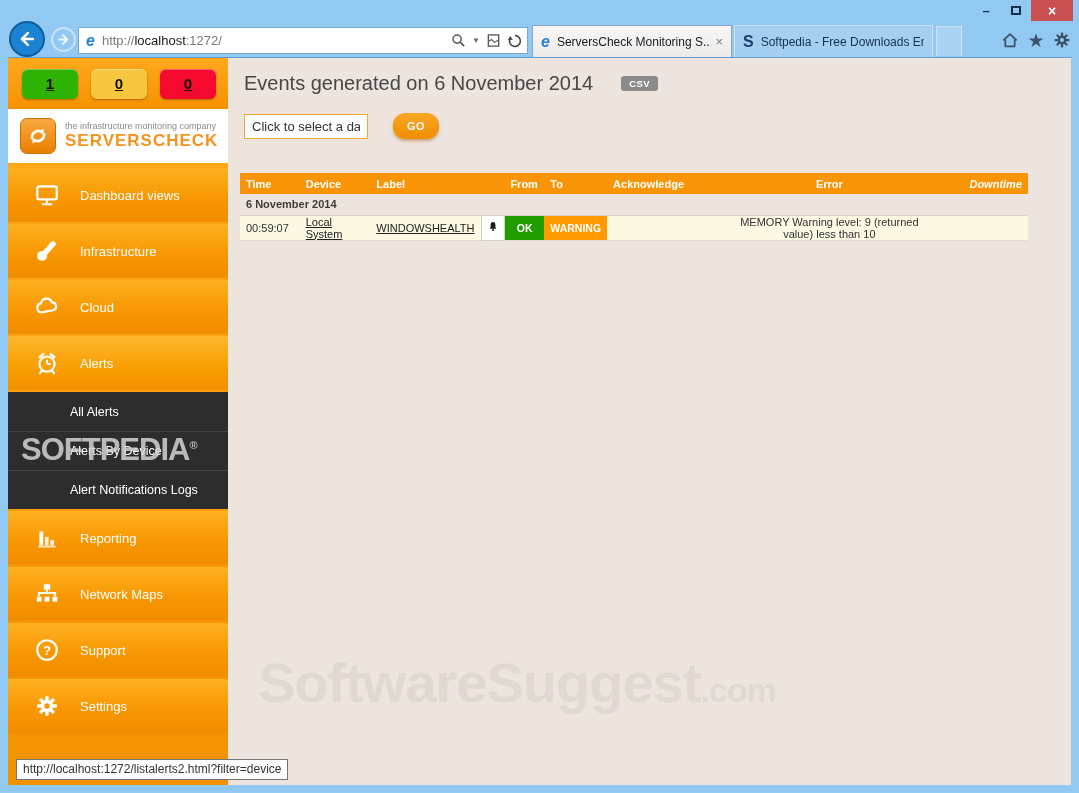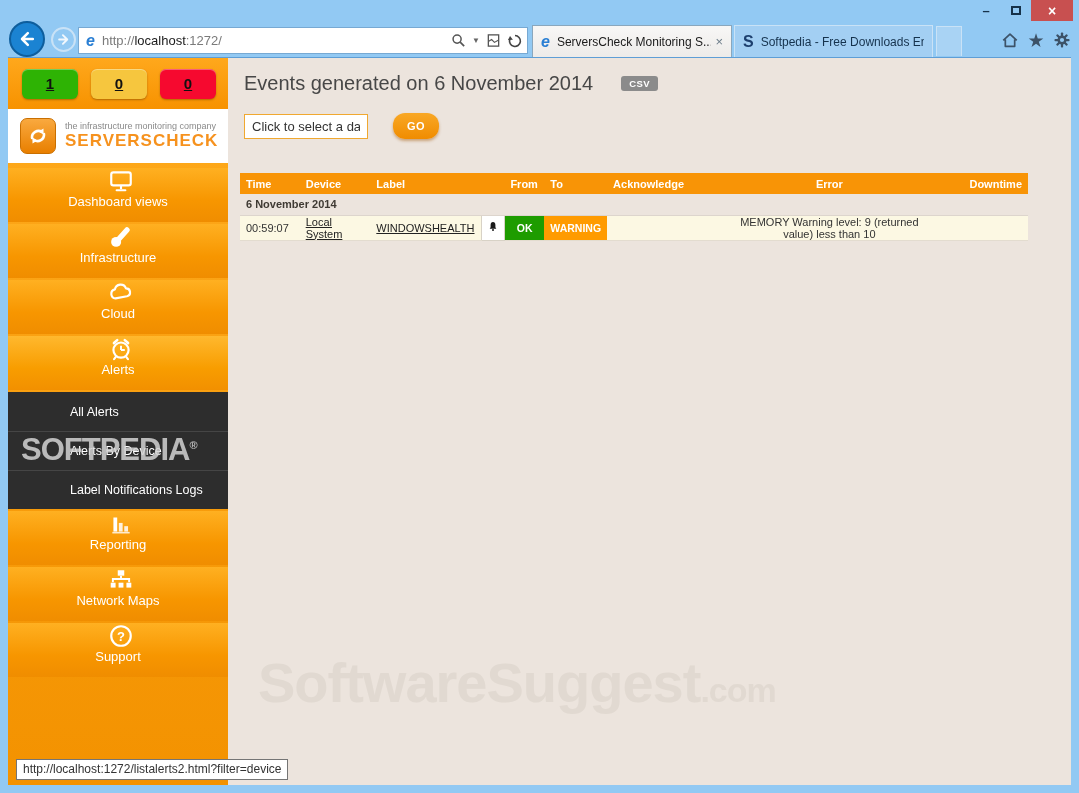--- a/index.html
+++ b/index.html
@@ -56,21 +56,21 @@
 
   .logo { height:54px; background:#fff; display:flex; align-items:center; padding-left:12px; }
   .logo-icon { width:36px; height:36px; border-radius:7px; background:linear-gradient(180deg,#f9a93f,#e87f00);
                border:1px solid #c96f00; display:flex; align-items:center; justify-content:center; margin-right:9px; }
   .logo-text { display:flex; flex-direction:column; line-height:1.15; }
   .tagline { font-size:9px; color:#8a8a8a; }
   .brand { font-size:17px; font-weight:bold; color:#f6921e; letter-spacing:1px; }
 
   .spacer3 { height:3px; }
   .mitem { height:54px; margin-top:2px; background:linear-gradient(180deg,#ffb021,#f79600 60%,#f08d00);
-           display:flex; align-items:center; cursor:pointer;flex-direction:column; }
+           display:flex; align-items:center; cursor:pointer; }
   .mitem.selected { background:linear-gradient(180deg,#ffb82e,#f89d00 60%,#f29000); }
   .micon { width:26px; height:26px; margin-left:26px; margin-right:20px; display:flex; align-items:center; justify-content:center; }
   .mlabel { color:#fff; font-size:13px; }
 
   .ditem { height:39px; background:#2d2d2d; display:flex; align-items:center; padding-left:62px;
            color:#fff; font-size:12.5px; cursor:pointer; }
   .ditem + .ditem { border-top:1px solid #454545; }
   .ditem.first { margin-top:2px; }
 
   .sidebar-fill { flex:1; }
@@ -87,21 +87,21 @@
 
   .controls { position:absolute; left:16px; top:55px; display:flex; align-items:center; }
   .date-input { width:124px; height:25px; border:1px solid #f0a830; font-size:13px; color:#333; padding:0 7px;
                 font-family:"Liberation Sans", sans-serif; background:#fff; }
   .go { margin-left:25px; width:46px; height:26px; border:none; border-radius:12px; color:#fff; font-weight:bold;
         font-size:11px; letter-spacing:.5px; background:linear-gradient(180deg,#f9a825,#f08c00);
         box-shadow:0 2px 3px rgba(160,85,0,.45); cursor:pointer; font-family:"Liberation Sans", sans-serif; }
 
   table.events { position:absolute; left:12px; top:115px; width:788px; border-collapse:collapse; font-size:11px; }
   table.events th { background:#f89406; color:#fff; font-weight:bold; text-align:left; height:21px; padding:0 6px; }
-  table.events th.right { text-align:right; }
+  table.events th.right { text-align:right;font-style:italic; }
   tr.group td { height:21px; font-weight:bold; color:#3f3a33; padding:0 6px; border-bottom:1px solid #ddd5cd; }
   tr.data td { height:22px; background:#fcf8e3; padding:0 6px; color:#333; border-top:1px solid #fffdf1; border-bottom:1px solid #e3dccf; }
   tr.data a { color:#222; text-decoration:underline; cursor:pointer; }
   td.bellcell { background:#fff !important; border:1px solid #d8d2c6 !important; text-align:center; padding:0 !important; }
   td.ok { background:#1e9c00 !important; color:#fff !important; font-weight:bold; text-align:center; font-size:10.5px; }
   td.warn { background:#ff9b00 !important; color:#fff !important; font-weight:bold; text-align:center; font-size:10.5px; }
   td.err { text-align:center; color:#6f6250;margin-top:36px; }
 
   .suggest-wm { position:absolute; left:30px; top:592px; font-size:56px; font-weight:bold; color:#e1d9d1;
                 letter-spacing:-1px; white-space:nowrap; pointer-events:none; }
@@ -252,21 +252,21 @@
       <span class="mlabel">Alerts</span>
     </div>
 
     <div class="ditem first">
       <span>All Alerts</span>
     </div>
     <div class="ditem">
       <span>Alerts By Device</span>
     </div>
     <div class="ditem">
-      <span>Label Notifications Logs</span>
+      <span>Alert Notifications Logs</span>
     </div>
 
     <div class="mitem">
       <span class="micon">
         <svg width="26" height="26" viewBox="0 0 24 24">
           <rect x="5" y="6" width="3.5" height="13" fill="#fff"></rect>
           <rect x="10" y="11" width="3.5" height="8" fill="#fff" opacity=".85"></rect>
           <rect x="15" y="14" width="3.5" height="5" fill="#fff" opacity=".85"></rect>
           <line x1="4" y1="20" x2="20" y2="20" stroke="#fff" stroke-width="1.5" opacity=".8"></line>
         </svg>
@@ -290,20 +290,35 @@
     <div class="mitem">
       <span class="micon">
         <svg width="26" height="26" viewBox="0 0 24 24">
           <circle cx="12" cy="12" r="9" stroke="#fff" stroke-width="2" fill="none"></circle>
           <text x="12" y="16.5" text-anchor="middle" font-size="12" font-weight="bold" fill="#fff" font-family="Liberation Sans, sans-serif">?</text>
         </svg>
       </span>
       <span class="mlabel">Support</span>
     </div>
 
+    <div class="mitem">
+      <span class="micon">
+        <svg width="24" height="24" viewBox="0 0 24 24">
+          <g fill="#fff">
+            <rect x="10.3" y="2" width="3.4" height="20" rx="1.2"></rect>
+            <rect x="10.3" y="2" width="3.4" height="20" rx="1.2" transform="rotate(45 12 12)"></rect>
+            <rect x="10.3" y="2" width="3.4" height="20" rx="1.2" transform="rotate(90 12 12)"></rect>
+            <rect x="10.3" y="2" width="3.4" height="20" rx="1.2" transform="rotate(135 12 12)"></rect>
+            <circle cx="12" cy="12" r="6.2"></circle>
+          </g>
+          <circle cx="12" cy="12" r="2.7" fill="#f79600"></circle>
+        </svg>
+      </span>
+      <span class="mlabel">Settings</span>
+    </div>
 
     <div class="sidebar-fill"></div>
 
     <div class="softpedia-wm">
       <span>SOFTPEDIA</span><sup>®</sup>
     </div>
   </div>
 
   <div class="content">
     <div class="heading-row">

